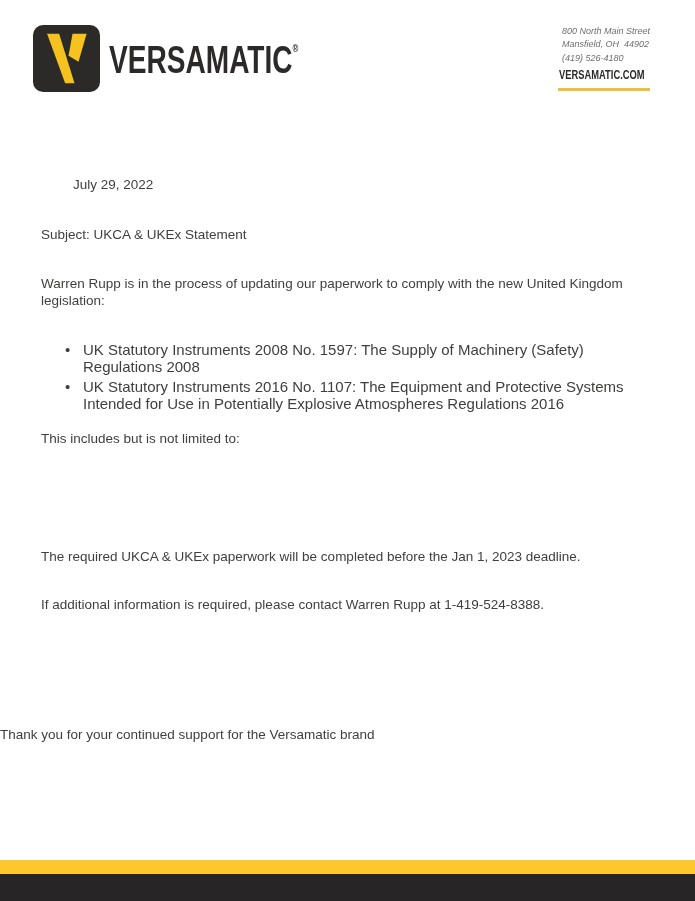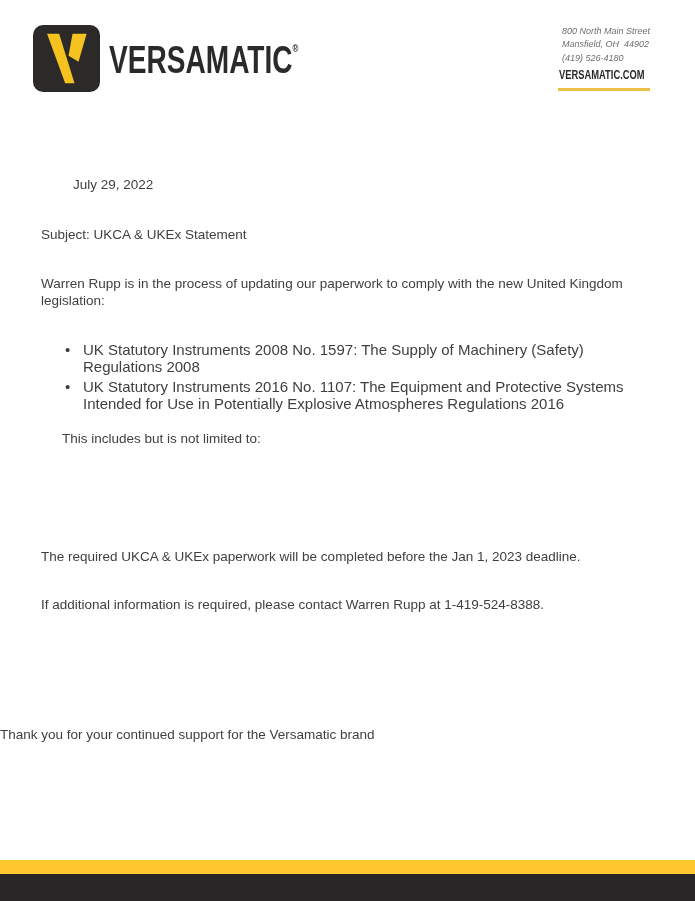--- a/index.html
+++ b/index.html
@@ -84,21 +84,21 @@
   .text-block {
     position: absolute;
     left: 41px;
     font-size: 13.5px;
     line-height: 16.5px;
     color: #3f3f3e;
   }
   .date       { top: 177px; margin-left: 32px; }
   .subject    { top: 227px; }
   .intro      { top: 276px; width: 600px; }
-  .includes-heading { top: 431px; margin-left: 21px; }
+  .includes-heading { top: 431px; }
   .deadline   { top: 549px; }
   .contact    { top: 597px; }
 
   ul.bullets {
     position: absolute;
     left: 41px;
     margin: 0;
     padding: 0;
     list-style: none;
     font-size: 15px;

